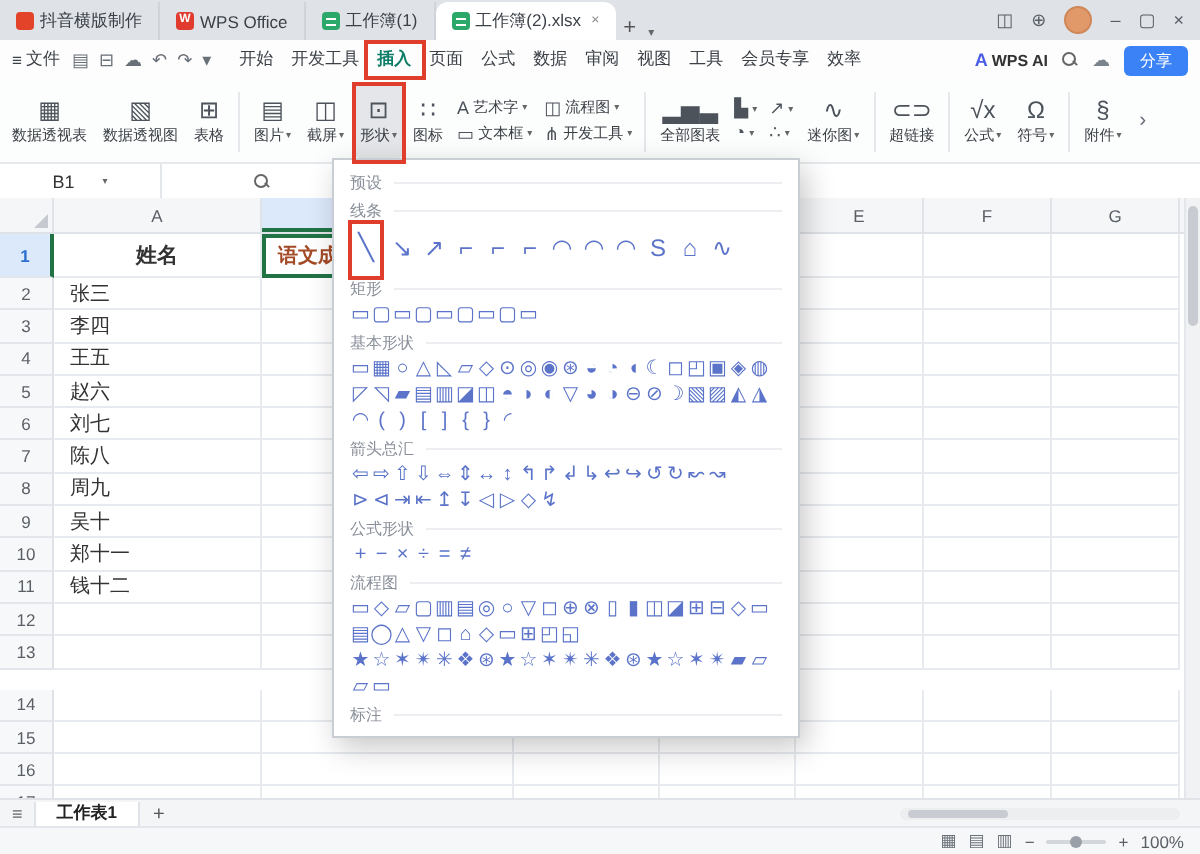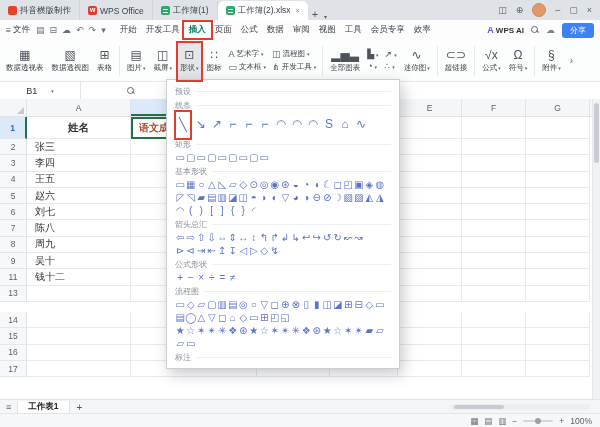--- a/index.html
+++ b/index.html
@@ -411,22 +411,42 @@
         <div class="g-rowhdr" style="width: 27px;">9</div>
         <div class="g-cell" style="width: 104px;">吴十</div>
         <div class="g-cell" style="width: 126px;"></div>
         <div class="g-cell" style="width: 73px;"></div>
         <div class="g-cell" style="width: 68px;"></div>
         <div class="g-cell" style="width: 64px;"></div>
         <div class="g-cell" style="width: 64px;"></div>
         <div class="g-cell" style="width: 64px;"></div>
       </div>
       <div class="g-row" style="height: 16.3px;">
+        <div class="g-rowhdr" style="width: 27px;">10</div>
+        <div class="g-cell" style="width: 104px;">郑十一</div>
+        <div class="g-cell" style="width: 126px;"></div>
+        <div class="g-cell" style="width: 73px;"></div>
+        <div class="g-cell" style="width: 68px;"></div>
+        <div class="g-cell" style="width: 64px;"></div>
+        <div class="g-cell" style="width: 64px;"></div>
+        <div class="g-cell" style="width: 64px;"></div>
+      </div>
+      <div class="g-row" style="height: 16.3px;">
         <div class="g-rowhdr" style="width: 27px;">11</div>
         <div class="g-cell" style="width: 104px;">钱十二</div>
+        <div class="g-cell" style="width: 126px;"></div>
+        <div class="g-cell" style="width: 73px;"></div>
+        <div class="g-cell" style="width: 68px;"></div>
+        <div class="g-cell" style="width: 64px;"></div>
+        <div class="g-cell" style="width: 64px;"></div>
+        <div class="g-cell" style="width: 64px;"></div>
+      </div>
+      <div class="g-row" style="height: 16.3px;">
+        <div class="g-rowhdr" style="width: 27px;">12</div>
+        <div class="g-cell" style="width: 104px;"></div>
         <div class="g-cell" style="width: 126px;"></div>
         <div class="g-cell" style="width: 73px;"></div>
         <div class="g-cell" style="width: 68px;"></div>
         <div class="g-cell" style="width: 64px;"></div>
         <div class="g-cell" style="width: 64px;"></div>
         <div class="g-cell" style="width: 64px;"></div>
       </div>
       <div class="g-row" style="height: 16.3px;">
         <div class="g-rowhdr" style="width: 27px;">13</div>
         <div class="g-cell" style="width: 104px;"></div>

